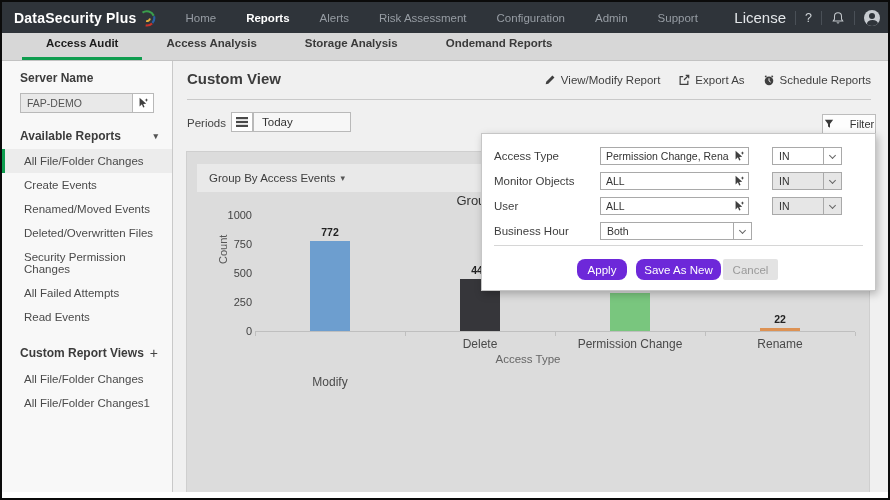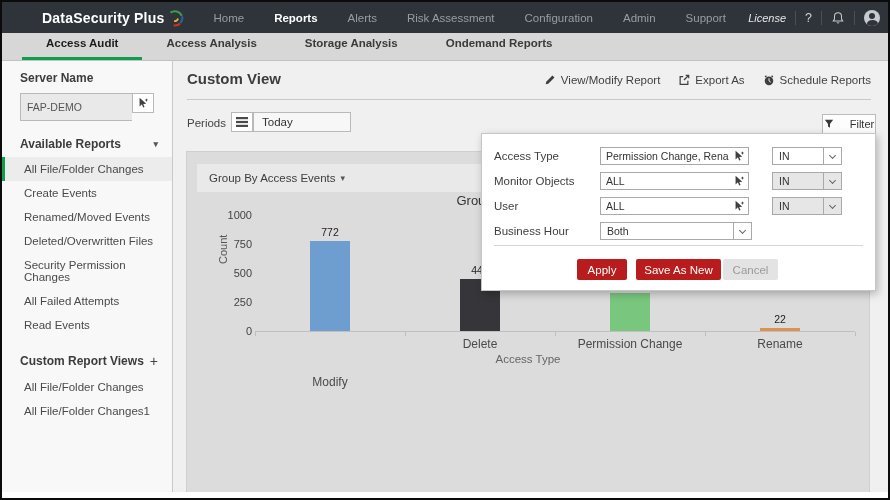--- a/index.html
+++ b/index.html
@@ -1,45 +1,45 @@
 <!DOCTYPE html>
 <html><head>
 <meta charset="utf-8">
 <style>
   * { margin:0; padding:0; box-sizing:border-box; }
   html,body { background:#fff; }
   body { font-family:"Liberation Sans", sans-serif; }
   .page { position:relative; width:890px; height:500px; border:2px solid #0b0b0b; background:#f0f0f0; overflow:hidden; }
 
   
-  .navbar { position:relative; height:31px; background:#2f343a; display:flex; align-items:center; color:#aab0b6;padding-left:28px; }
+  .navbar { position:relative; height:31px; background:#2f343a; display:flex; align-items:center; color:#aab0b6; }
   .brand { display:flex; align-items:center; gap:2px; padding:0 14px 0 12px; cursor:pointer; }
   .brand-text { color:#fff; font-size:14px; font-weight:bold; letter-spacing:.2px; }
   .nav-items { display:flex; align-items:center; height:100%; }
   .nav-item { font-size:11.5px; padding:0 15px; height:100%; display:flex; align-items:center; color:#979da4; cursor:pointer; }
   .nav-item.active { color:#fff; font-weight:bold; }
   .nav-right { margin-left:auto; display:flex; align-items:center; height:100%; padding-right:8px; }
   .nav-right .sep { width:1px; height:14px; background:#4a5057; margin:0 9px; }
-  .license { font-size:11px; color:#e3e6e9; cursor:pointer;font-style:italic; }
+  .license { font-size:15px; color:#e3e6e9; cursor:pointer; }
   .help-q { font-size:12.5px; color:#cfd3d7; cursor:pointer; }
   .avatar { width:16px; height:16px; border-radius:50%; background:#c7cbd0; position:relative; cursor:pointer; overflow:hidden; }
   .avatar:before { content:""; position:absolute; left:5px; top:3px; width:6px; height:6px; border-radius:50%; background:#2f343a; }
   .avatar:after { content:""; position:absolute; left:2.5px; top:10px; width:11px; height:7px; border-radius:50% 50% 0 0; background:#2f343a; }
 
   
   .tabbar { height:28px; background:#d7d7d7; display:flex; align-items:stretch; padding-left:20px; border-bottom:1px solid #c2c2c2; }
   .tab { font-size:11.5px; font-weight:bold; color:#3a3a3a; padding:4px 24px 0; cursor:pointer; border-bottom:3px solid transparent; }
   .tab.active { color:#1c1c1c; border-bottom-color:#0f9d4f; }
 
   
   .body { display:flex; height:441px; }
   .sidebar { width:171px; background:#f8f8f8; border-right:1px solid #c9c9c9; padding-top:10px; }
   .side-label { font-size:12px; font-weight:bold; color:#3c3c3c; margin:0 18px 8px; }
   .server-row { display:flex; margin:0 18px 0; }
-  .server-input { flex:1; height:28px; background:#e9e9e9; border:1px solid #b9b9b9; border-right:none; font-size:10.5px; color:#555; display:flex; align-items:center; padding:0 6px; }
+  .server-input { flex:1; height:20px; background:#e9e9e9; border:1px solid #b9b9b9; border-right:none; font-size:10.5px; color:#555; display:flex; align-items:center; padding:0 6px; }
   .picker-btn { width:22px; height:20px; background:#fff; border:1px solid #b9b9b9; display:flex; align-items:center; justify-content:center; cursor:pointer; }
   .side-head { display:flex; align-items:center; justify-content:space-between; margin:16px 14px 6px 18px; font-size:12px; font-weight:bold; color:#3c3c3c; cursor:pointer; }
   .side-head .caret { font-size:9px; color:#555; }
   .side-head .plus { font-size:14px; font-weight:normal; color:#444; cursor:pointer; }
   .report-list { list-style:none; }
   .report-list li { font-size:11.5px; color:#4a4a4a; padding:6px 8px 6px 22px; cursor:pointer; }
   .report-list li.active { background:#ececec; border-left:3px solid #0f9d4f; padding-left:19px; }
 
   .main { position:relative; flex:1; background:#f0f0f0; }
   .page-title { position:absolute; left:14px; top:9px; font-size:15px; font-weight:600; color:#3c3c3c; }
@@ -55,40 +55,40 @@
 
   
   .chart-card { position:absolute; left:13px; top:90px; width:684px; height:347px; background:#dcdcdc; border:1px solid #cfcfcf; z-index:1; }
   .groupby { position:absolute; left:10px; top:12px; right:10px; height:28px; background:#e9e9e9; display:flex; align-items:center; padding:0 12px; font-size:11.5px; color:#3d3d3d; cursor:pointer; gap:5px; }
   .chart-title { position:absolute; left:0; top:41px; width:100%; text-align:center; font-size:13px; color:#333; }
   .ylab { position:absolute; left:30px; top:112px; font-size:11px; color:#555; transform:rotate(-90deg); transform-origin:left top; }
   .ytick { position:absolute; width:40px; text-align:right; font-size:11px; color:#444; }
   .axis { position:absolute; height:1px; background:#bfbfbf; }
   .xtickmark { position:absolute; width:1px; height:4px; background:#bfbfbf; }
   .bar { position:absolute; cursor:pointer; }
-  .bar-val { position:absolute; width:60px; text-align:center; font-size:10.5px; font-weight:normal; color:#222; }
+  .bar-val { position:absolute; width:60px; text-align:center; font-size:10.5px; font-weight:bold; color:#222; }
   .xcat { position:absolute; width:150px; text-align:center; font-size:12px; color:#4a4a4a; }
   .xlab { position:absolute; width:100%; text-align:center; font-size:11.5px; color:#666; }
 
   
   .filter-panel { position:absolute; left:308px; top:72px; width:395px; height:158px; background:#fff; border:1px solid #c6c6c6; box-shadow:2px 3px 8px rgba(0,0,0,.25); z-index:30; }
   .fp-label { position:absolute; left:12px; font-size:11.5px; color:#3e3e3e; }
   .fp-input { position:absolute; left:118px; width:130px; height:18px; border:1px solid #a9a9a9; font-size:10.5px; color:#333; display:flex; align-items:center; padding:0 5px; overflow:hidden; white-space:nowrap; cursor:text; }
   .fp-pick { position:absolute; left:247px; width:20px; height:18px; border:1px solid #a9a9a9; border-left:none; background:#fff; display:flex; align-items:center; justify-content:center; cursor:pointer; }
   .fp-select { position:absolute; left:290px; width:70px; height:18px; border:1px solid #a9a9a9; display:flex; align-items:center; font-size:10.5px; color:#333; cursor:pointer; background:#fff; }
   .fp-select .val { flex:1; padding:0 6px; }
   .fp-select .chevbox { width:18px; align-self:stretch; border-left:1px solid #a9a9a9; display:flex; align-items:center; justify-content:center; }
   .fp-select.disabled { background:#e6e6e6; cursor:default; }
   .fp-combo { position:absolute; left:118px; width:152px; height:18px; border:1px solid #a9a9a9; display:flex; align-items:center; font-size:10.5px; color:#333; cursor:pointer; background:#fff; }
   .fp-combo .val { flex:1; padding:0 6px; }
   .fp-combo .chevbox { width:18px; align-self:stretch; border-left:1px solid #a9a9a9; display:flex; align-items:center; justify-content:center; }
   .chev { width:5px; height:5px; border-right:1.4px solid #666; border-bottom:1.4px solid #666; transform:rotate(45deg); margin-top:-2px; }
   .fp-divider { position:absolute; left:12px; right:12px; top:111px; height:1px; background:#d6d6d6; }
   .fp-btn { position:absolute; top:125px; height:21px; border:none; font-size:11.5px; cursor:pointer; font-family:"Liberation Sans",sans-serif; }
-  .fp-btn.green { background:#b91c1c; color:#fff; border-radius:2px; }
+  .fp-btn.green { background:#6d28d9; color:#fff; border-radius:8px; }
   .btn-apply { left:95px; width:50px; }
   .btn-save { left:154px; width:85px; }
   .btn-cancel { left:241px; width:55px; background:#e3e3e3; color:#9a9a9a; border-radius:2px; }
 
   .footer-strip { position:absolute; left:0; right:0; bottom:0; height:6px; background:#fff; z-index:5; }
 </style>
 </head>
 <body>
 
 <div class="page">

